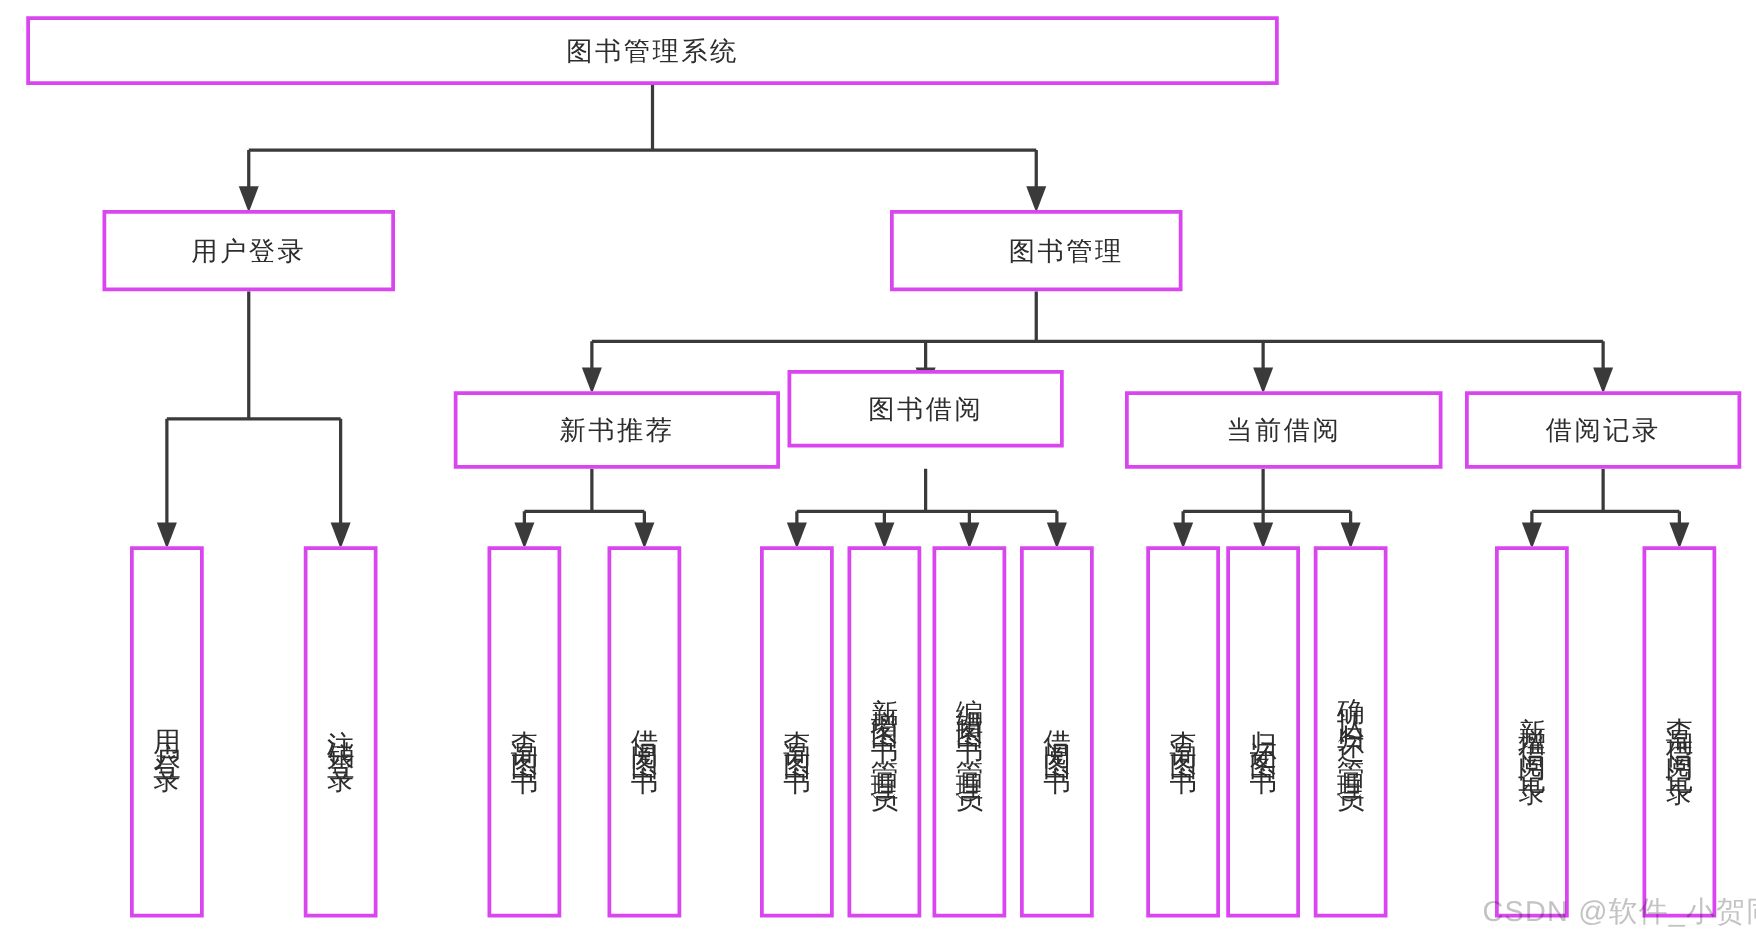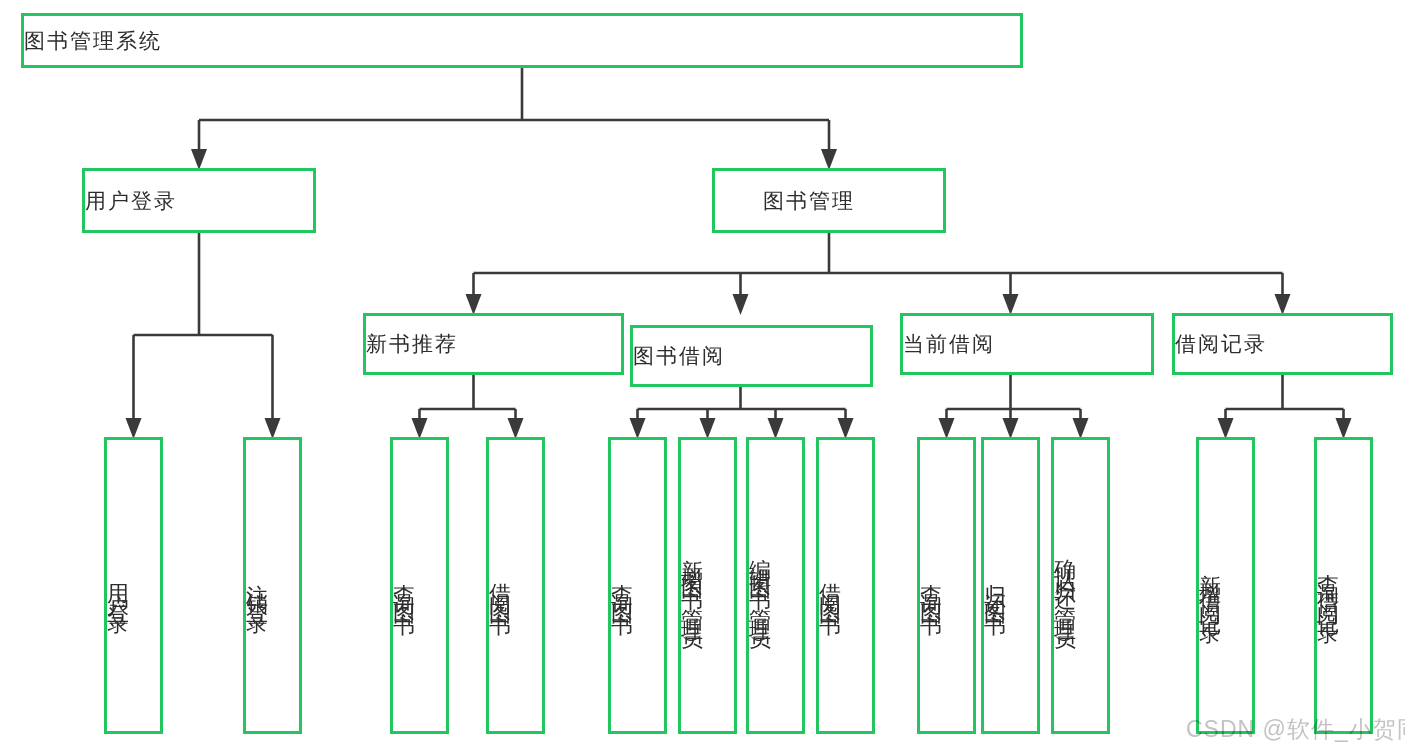--- a/index.html
+++ b/index.html
@@ -18,24 +18,25 @@
   #connectors {
     position: absolute;
     left: 0;
     top: 0;
     width: 1405px;
     height: 747px;
   }
   .node {
     position: absolute;
     box-sizing: border-box;
-    border: 3px solid #22c55e;
+    border: 3px solid #d946ef;
     background: #ffffff;
     display: flex;
     align-items: center;
+    justify-content: center;
     color: #2d2d2d;
   }
   .h-node {
     font-size: 21px;
     letter-spacing: 2px;
   }
   .v-node {
     font-size: 22px;
   }
   .v-node .vtext {
@@ -142,21 +143,21 @@
   <div class="node h-node" style="left:82px; top:168px; width:234px; height:65px;">
     <span>用户登录</span>
   </div>
   <div class="node h-node" style="left:712px; top:168px; width:234px; height:65px;padding-left:48px;">
     <span>图书管理</span>
   </div>
 
   <div class="node h-node" style="left:363px; top:313px; width:261px; height:62px;">
     <span>新书推荐</span>
   </div>
-  <div class="node h-node" style="left:630px; top:325px; width:243px; height:62px;">
+  <div class="node h-node" style="left:630px; top:296px; width:221px; height:62px;">
     <span>图书借阅</span>
   </div>
   <div class="node h-node" style="left:900px; top:313px; width:254px; height:62px;">
     <span>当前借阅</span>
   </div>
   <div class="node h-node" style="left:1172px; top:313px; width:221px; height:62px;">
     <span>借阅记录</span>
   </div>
 
   <div class="node v-node" style="left:104px; top:437px; width:59px; height:297px;">

